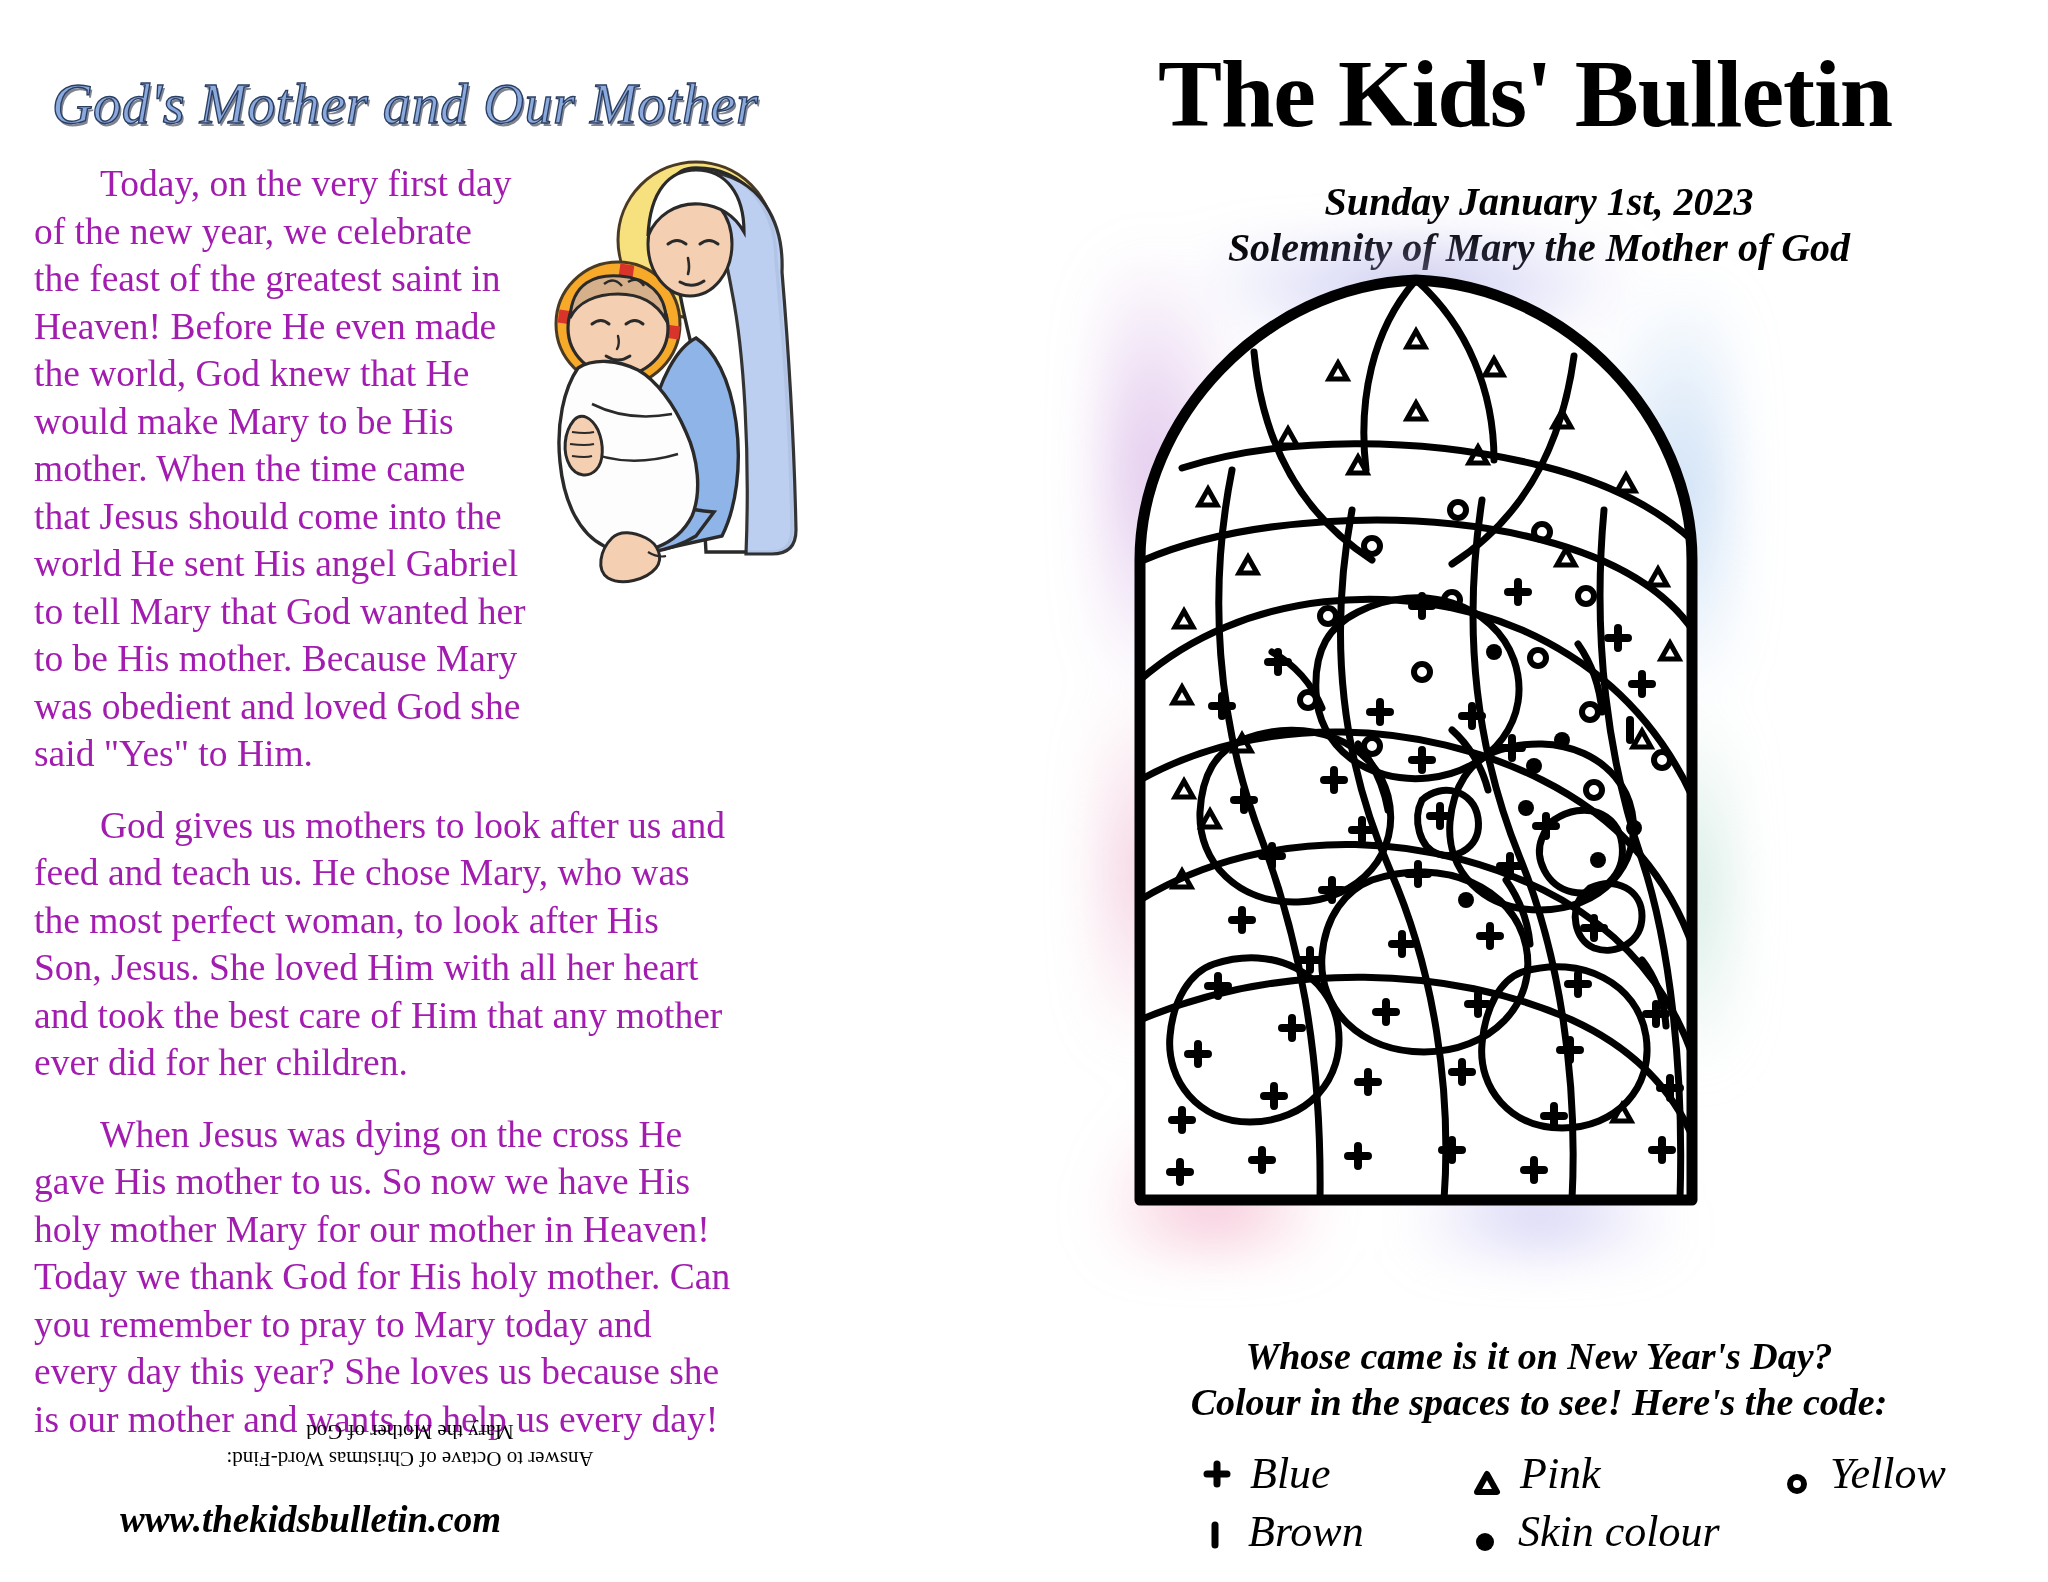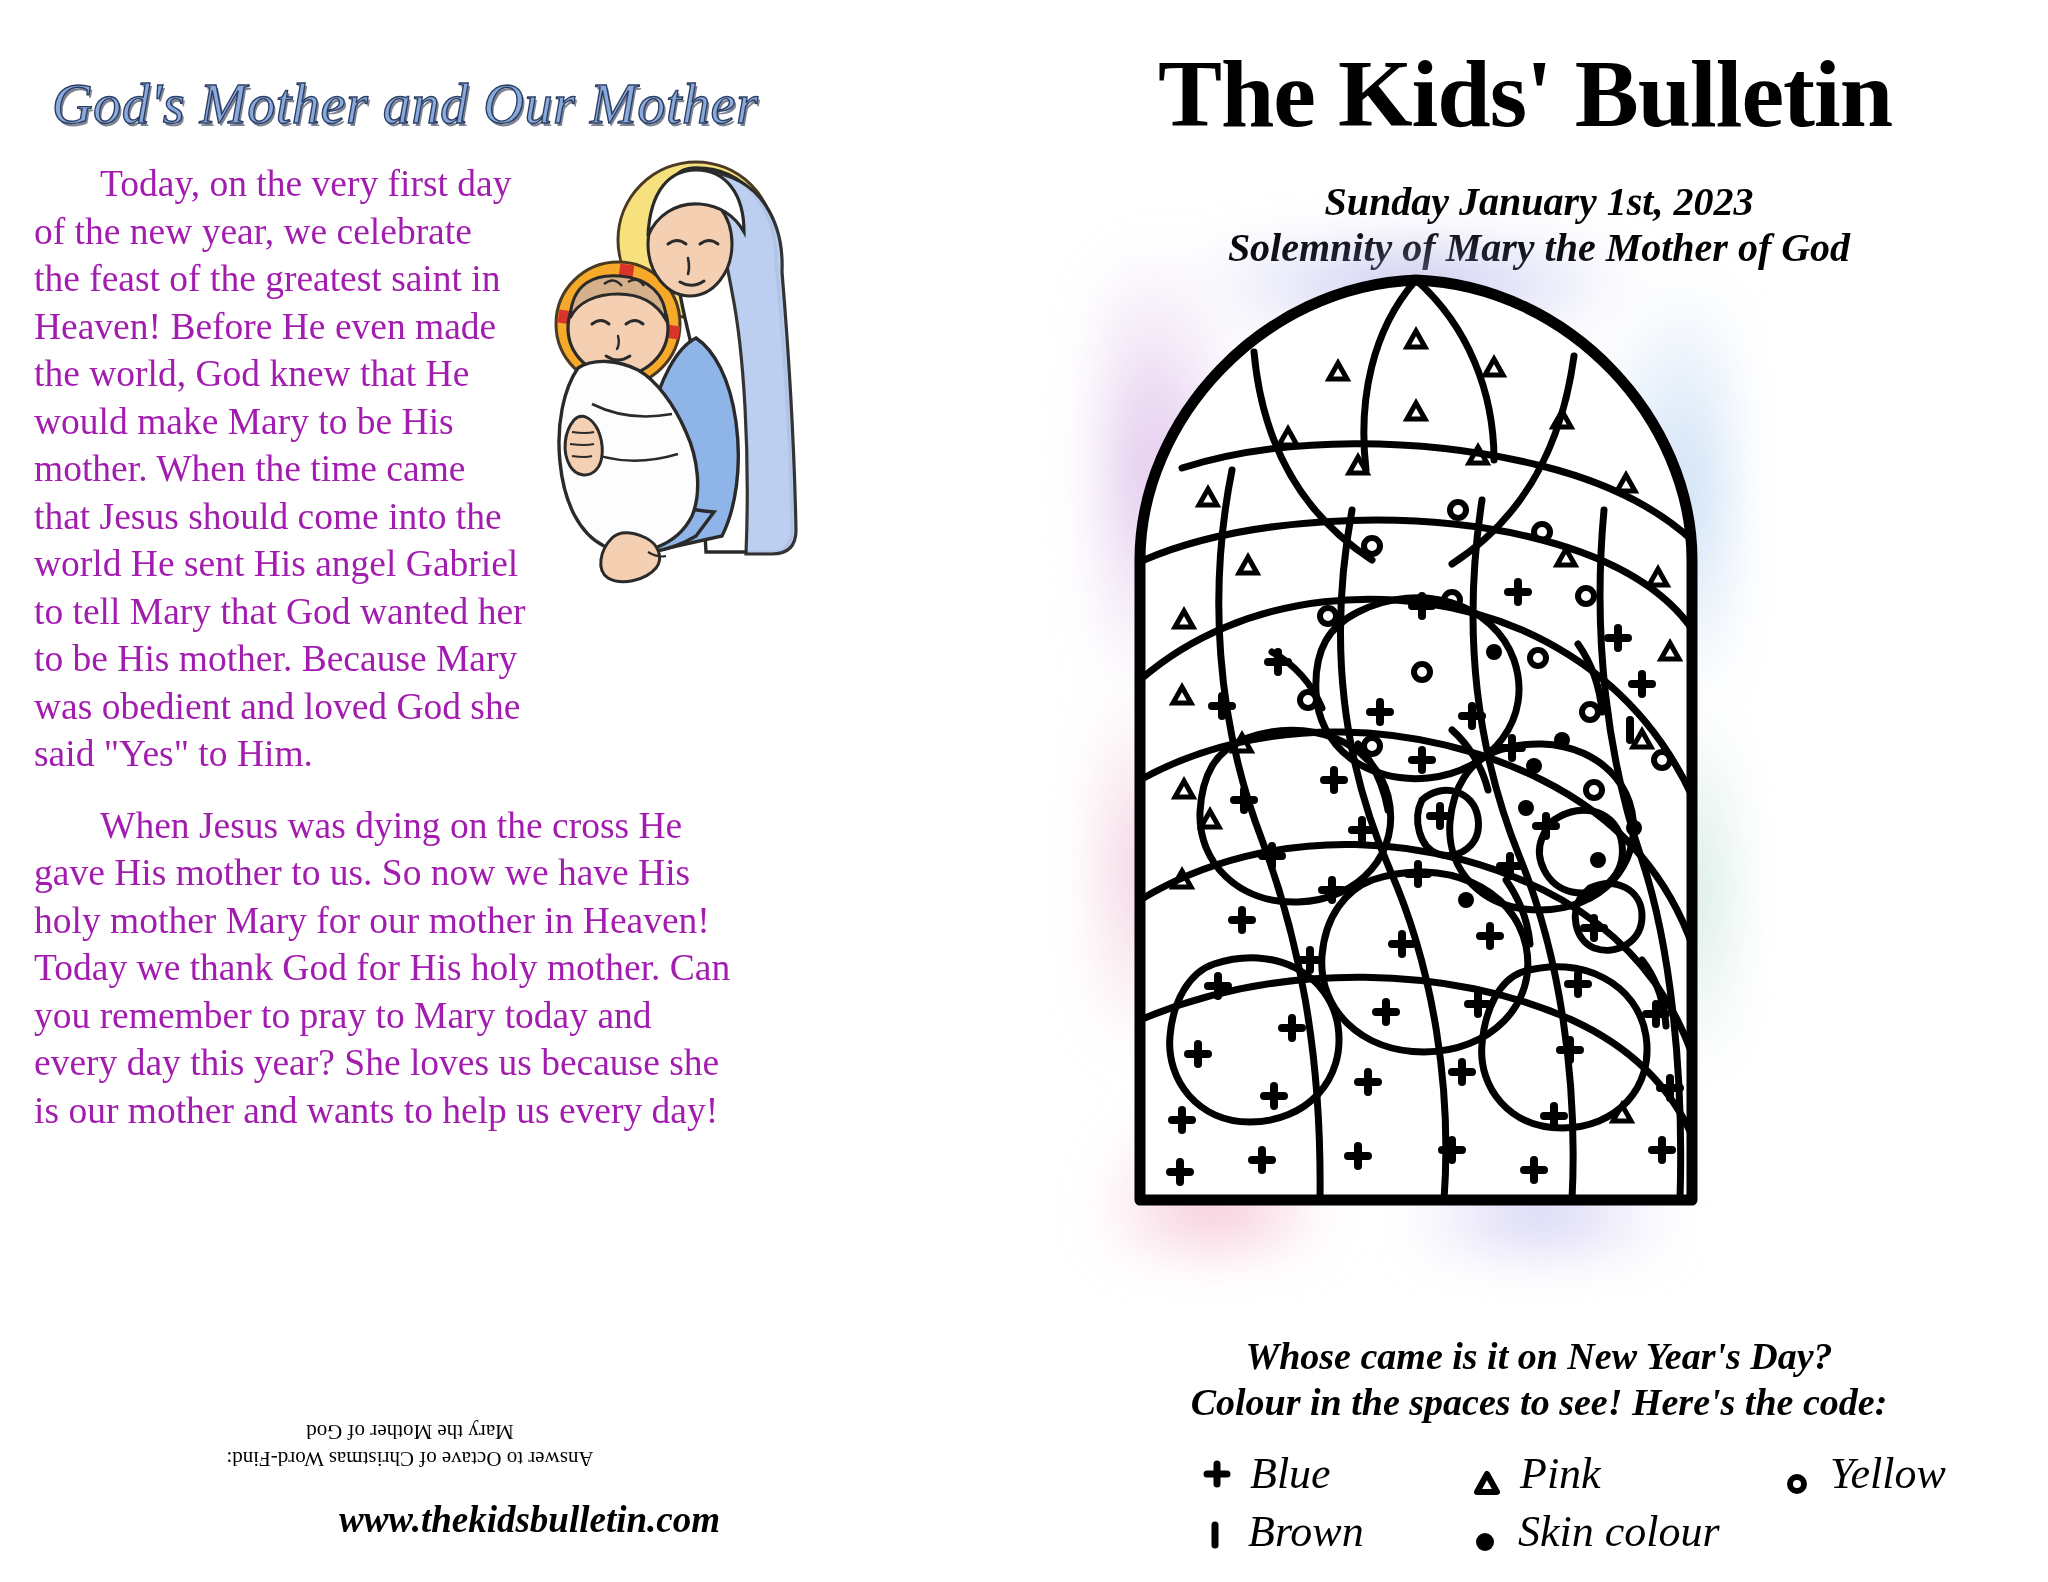--- a/index.html
+++ b/index.html
@@ -81,21 +81,21 @@
     line-height: 27px;
     text-align: center;
     transform: rotate(180deg);
     color: #000;
   }
   #site-url {
     position: absolute;
     left: 120px;
     top: 1498px;
     width: 600px;
-    text-align: right;
+    text-align: left;
     font-size: 37px;
     font-weight: 700;
     font-style: italic;
     letter-spacing: 0px;
   }
 
   
   #right-column {
     position: absolute;
     left: 1030px;
@@ -214,20 +214,21 @@
 </style>
 </head>
 <body>
 
 <div id="left-column">
 
   <div id="left-title">God's Mother and Our Mother</div>
 
   <div id="body-text">
     <p class="p1">Today, on the very first day of the new year, we celebrate the feast of the greatest saint in Heaven!  Before He even made the world, God knew that He would make Mary to be His mother.  When the time came that Jesus should come into the world He sent His angel Gabriel to tell Mary that God wanted her to be His mother.  Because Mary was obedient and loved God she said "Yes" to Him.</p>
+    <p class="p2">God gives us mothers to look after us and feed and teach us.  He chose Mary, who was the most perfect woman, to look after His Son, Jesus. She loved Him with all her heart and took the best care of Him that any mother ever did for her children.</p>
     <p class="p3">When Jesus was dying on the cross He gave His mother to us. So now we have His holy mother Mary for our mother in Heaven! Today we thank God for His holy mother.  Can you remember to pray to Mary today and every day this year? She loves us because she is our mother and wants to help us every day!</p>
   </div>
 
   <div id="illustration">
     <svg viewBox="0 0 320 460" xmlns="http://www.w3.org/2000/svg">
 
       <circle cx="196" cy="108" r="78" fill="#f7e07e" stroke="#4a3a22" stroke-width="3"></circle>
 
       <circle cx="118" cy="192" r="62" fill="#f7a92a" stroke="#4a3a22" stroke-width="3"></circle>
       <rect x="112" y="132" width="14" height="122" fill="#d8342a" transform="rotate(8 119 192)"></rect>

